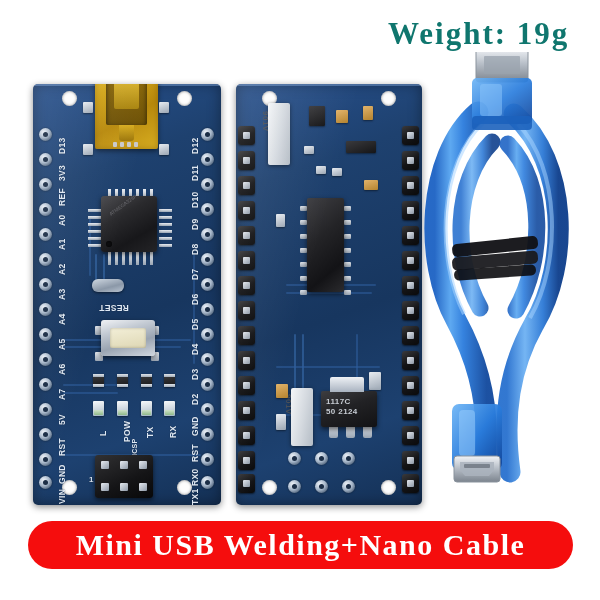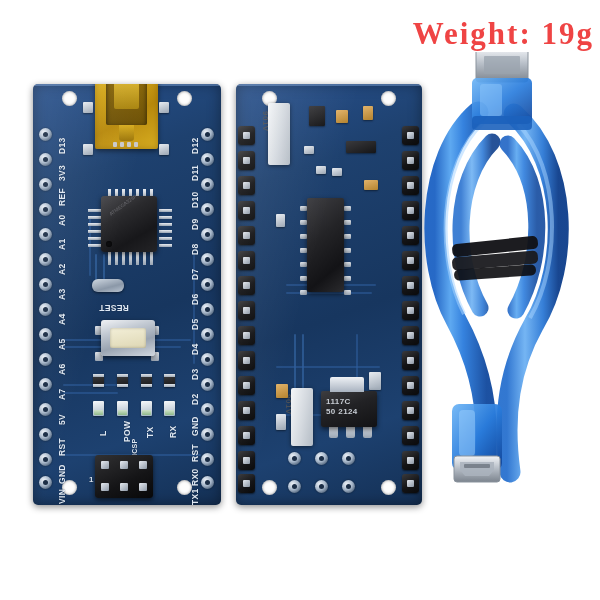--- a/index.html
+++ b/index.html
@@ -4,23 +4,23 @@
 <style>
   html,body{margin:0;padding:0;background:#fff;}
   body{width:600px;height:600px;position:relative;overflow:hidden;
        font-family:"Liberation Serif",serif;background:#ffffff;}
 
   .stage{position:absolute;inset:0;}
 
   
   #weight-label{
     position:absolute;left:388px;top:14px;width:206px;height:40px;
-    color:#ef4444;font-family:"Liberation Serif",serif;
+    color:#0f766e;font-family:"Liberation Serif",serif;
     font-size:31px;font-weight:700;letter-spacing:2px;
-    text-align:right;line-height:40px;white-space:nowrap;
+    text-align:left;line-height:40px;white-space:nowrap;
   }
 
   
   #bottom-banner{
     position:absolute;left:28px;top:521px;width:545px;height:48px;
     background:#f50d0d;border-radius:26px;
     display:flex;align-items:center;justify-content:center;
   }
   #bottom-banner-text{
     color:#ffffff;font-family:"Liberation Serif",serif;
@@ -571,14 +571,17 @@
       </g>
 
       <rect x="34" y="352" width="50" height="66" rx="7" fill="url(#plug)" opacity="0.94"></rect>
       <rect x="41" y="358" width="16" height="46" rx="4" fill="#9ed2fc" opacity="0.48"></rect>
       <rect x="36" y="404" width="46" height="26" rx="3" fill="url(#metal)" stroke="#8a939d" stroke-width="1"></rect>
       <path d="M42 410 h34 v8 l-5 6 h-24 l-5 -6 z" fill="#aab3bd" opacity="0.85"></path>
       <rect x="46" y="412" width="26" height="4" rx="1" fill="#6d757f" opacity="0.8"></rect>
     </svg>
   </div>
 
+  <div id="bottom-banner">
+    <span id="bottom-banner-text">Mini USB Welding+Nano Cable</span>
+  </div>
 
 </div>
 
 </body></html>

